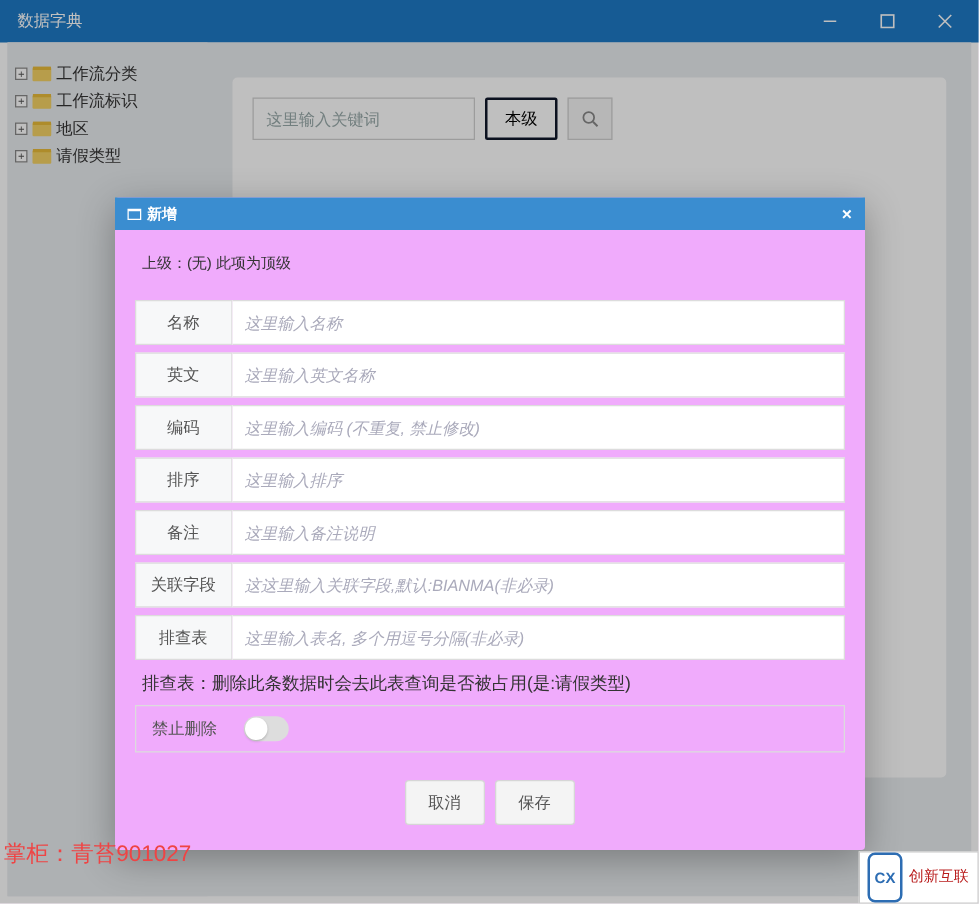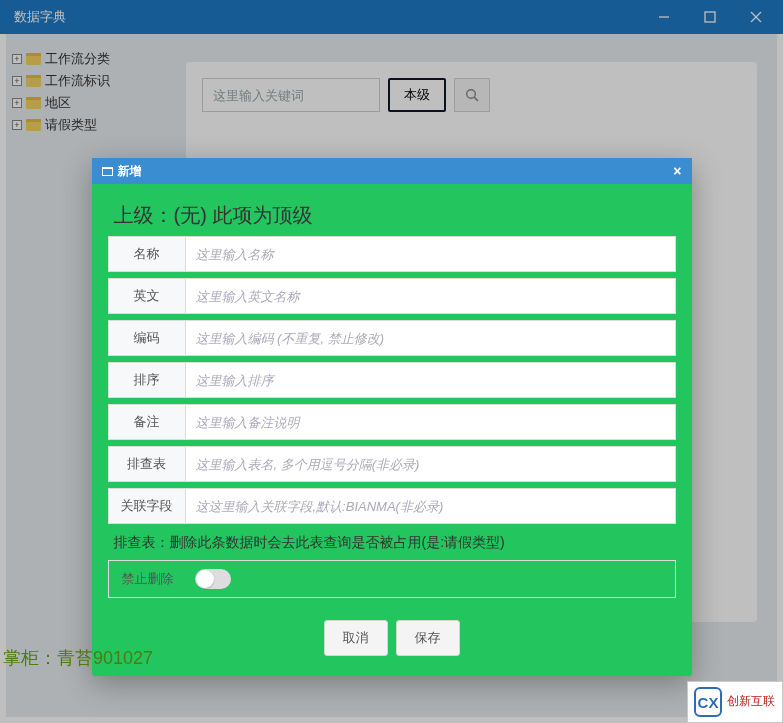--- a/index.html
+++ b/index.html
@@ -140,21 +140,21 @@
       position: absolute;
       inset: 0;
       background: rgba(0,0,0,0.25);
       display: flex;
       align-items: flex-start;
       justify-content: center;
     }
     .modal {
       margin-top: 158px;
       width: 600px;
-      background: #22c55e;
+      background: #f0abfc;
       border-radius: 3px;
       box-shadow: 0 8px 30px rgba(0,0,0,0.3);
     }
     .modal-head {
       background: #3a8dd0;
       height: 26px;
       display: flex;
       align-items: center;
       justify-content: space-between;
       padding: 0 10px;
@@ -168,23 +168,23 @@
       font-weight: bold;
     }
     .modal-head .title-wrap { display:flex; align-items:center; gap:5px;}
     .window-icon {
       width:11px; height:9px; border:1px solid #fff; border-top:2px solid #fff;
     }
     .modal-body {
       padding: 18px 16px 20px;
     }
     .hint {
-      font-size: 20px;
+      font-size: 12px;
       color: #333;
-      margin-bottom: 7px;
+      margin-bottom: 21px;
       padding-left: 6px;
     }
     .form-row {
       display: flex;
       margin-bottom: 6px;
     }
     .form-row .lbl {
       width: 78px;
       min-height: 36px;
       border: 1px solid #dcdcdc;
@@ -259,42 +259,42 @@
       border: 1px solid #d6d6d6;
       background: #f4f4f4;
       font-size: 13px;
       border-radius: 3px;
       cursor: pointer;
       color: #555;
     }
     .watermark {
       position: absolute;
       left: 3px;
-      top: 646px;
-      color: #4d7c0f;
+      top: 671px;
+      color: #ef4444;
       font-size: 18px;
       font-weight: 500;
     }
     .brand-logo {
       position: absolute;
       right: 0;
       bottom: 0;
       width: 96px;
       height: 42px;
       background: #fff;
       border: 1px solid #c8c8c8;
       display:flex;
       align-items:center;
       padding:3px 6px;
       gap:5px;
     }
     .brand-logo .mk {
-      width:28px;height:30px;border:2px solid #2d6db3;border-radius:6px;
+      width:28px;height:40px;border:2px solid #2d6db3;border-radius:6px;
       display:flex;align-items:center;justify-content:center;
-      color:#2d6db3;font-weight:bold;font-size:15px;
+      color:#2d6db3;font-weight:bold;font-size:12px;
     }
     .brand-logo .txt {
       font-size:12px;color:#b91c1c;font-weight:normal;line-height:1.1;
     }
   </style>
 </head>
 <body>
 
 <div class="title-bar">
   <div>数据字典</div>
@@ -391,26 +391,26 @@
       </div>
       <div class="form-row">
         <div class="lbl">排序</div>
         <input type="text" placeholder="这里输入排序" style="">
       </div>
       <div class="form-row">
         <div class="lbl">备注</div>
         <input type="text" placeholder="这里输入备注说明" style="">
       </div>
       <div class="form-row">
+        <div class="lbl">关联字段</div>
+        <input type="text" placeholder="这这里输入关联字段,默认:BIANMA(非必录)" style="">
+      </div>
+      <div class="form-row">
         <div class="lbl">排查表</div>
         <input type="text" placeholder="这里输入表名, 多个用逗号分隔(非必录)" style="">
-      </div>
-      <div class="form-row">
-        <div class="lbl">关联字段</div>
-        <input type="text" placeholder="这这里输入关联字段,默认:BIANMA(非必录)" style="">
       </div>
 
       <div class="note">排查表：删除此条数据时会去此表查询是否被占用(是:请假类型)</div>
 
       <div class="toggle-row">
         <div class="tlbl">禁止删除</div>
         <div class="toggle-wrap">
           <div class="toggle">
             <div class="knob"></div>
           </div>

